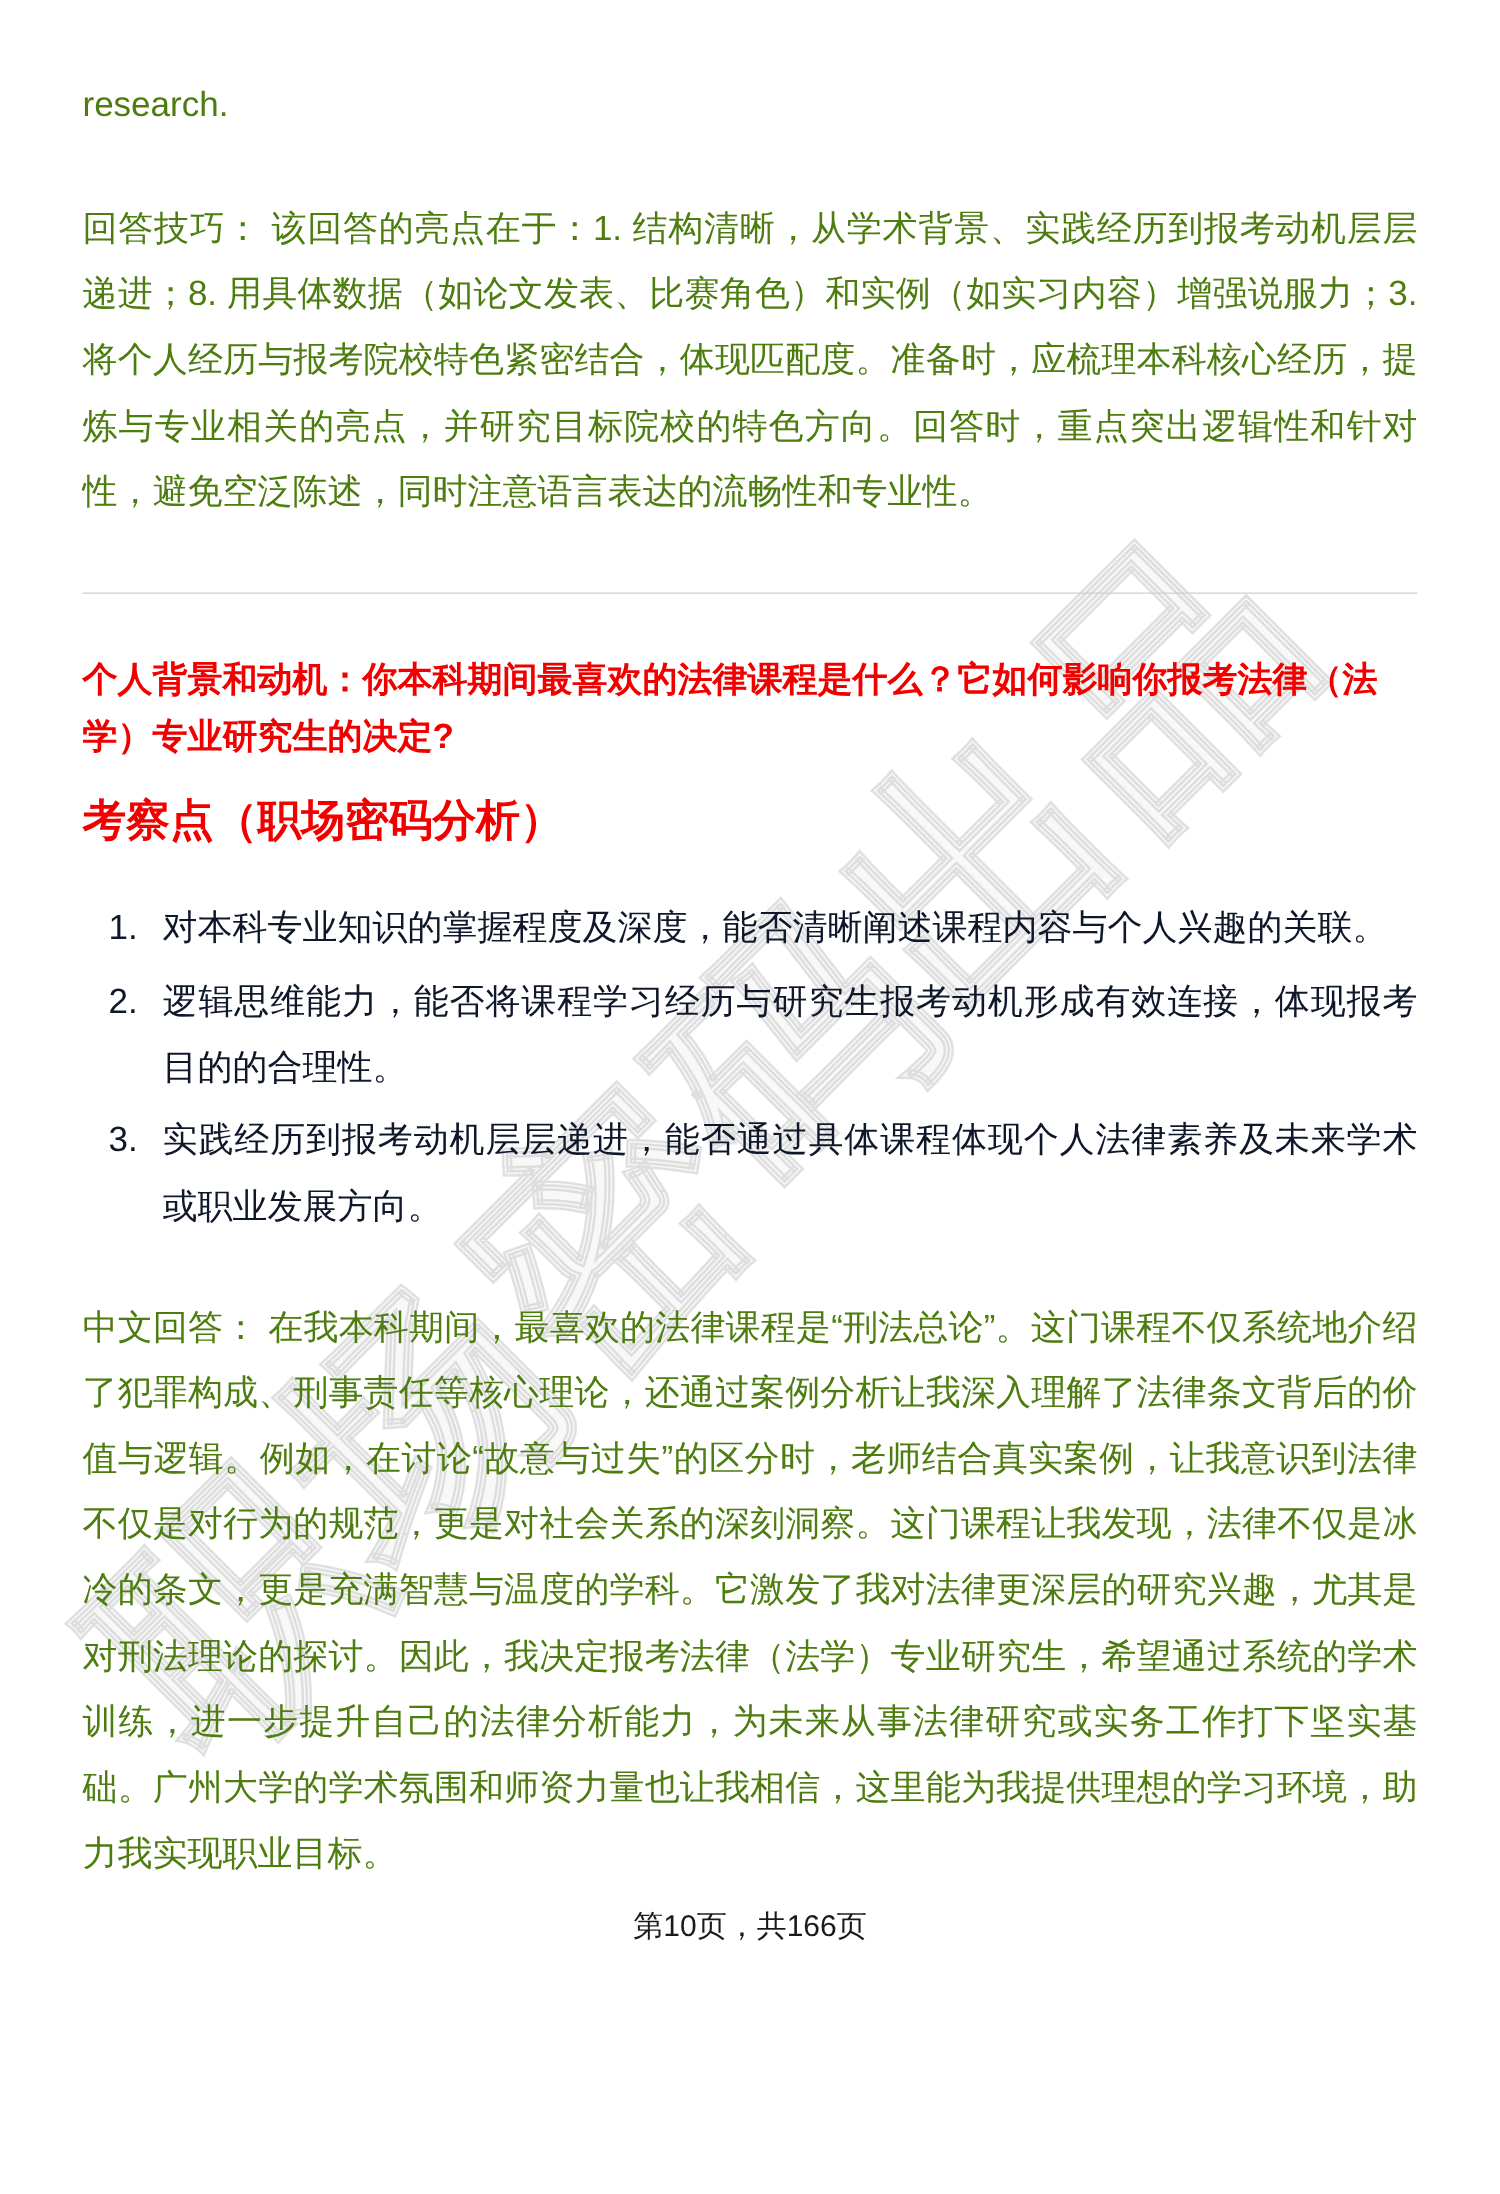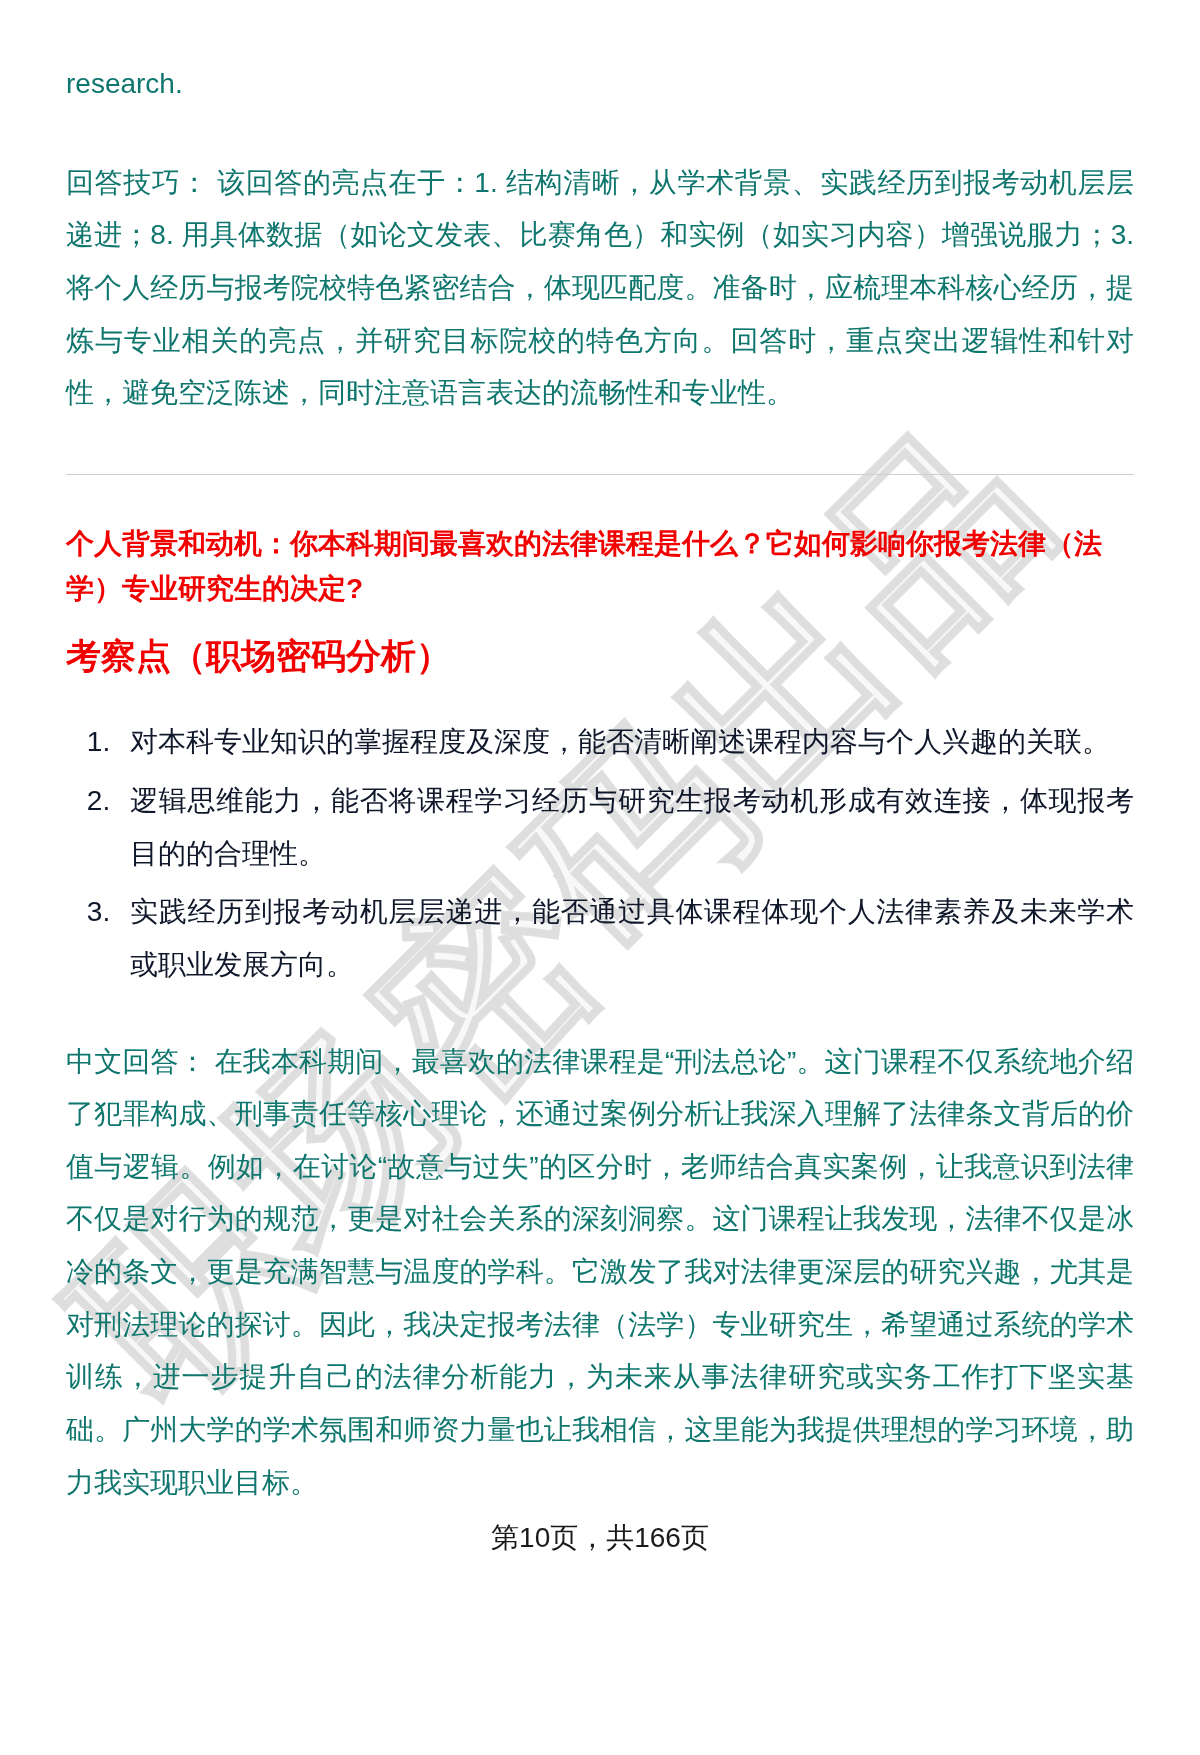--- a/index.html
+++ b/index.html
@@ -35,21 +35,21 @@
   .content {
     position: relative;
     z-index: 1;
     padding: 58px 66px 0 66px;
   }
   .body-text {
     font-size: 28px;
     line-height: 1.88;
     text-align: justify;
     margin: 0 0 44px 0;
-    color: #0f766e;
+    color: #4d7c0f;
   }
   .top-fragment {
     margin-bottom: 46px;
   }
   .divider {
     border: none;
     border-top: 1px solid #cfcfcf;
     margin: 54px 0 46px 0;
   }
   .question-title {
@@ -75,21 +75,21 @@
     padding-left: 12px;
     margin: 0 0 6px 0;
     color: #0f172a;
   }
   .footer {
     position: absolute;
     left: 0;
     bottom: 198px;
     width: 100%;
     text-align: center;
-    font-size: 28px;
+    font-size: 24px;
     color: #1a1a1a;
     z-index: 1;
   }
 </style>
 </head>
 <body>
 
 <div class="page">
 
   <div class="watermark">职场密码出品</div>

